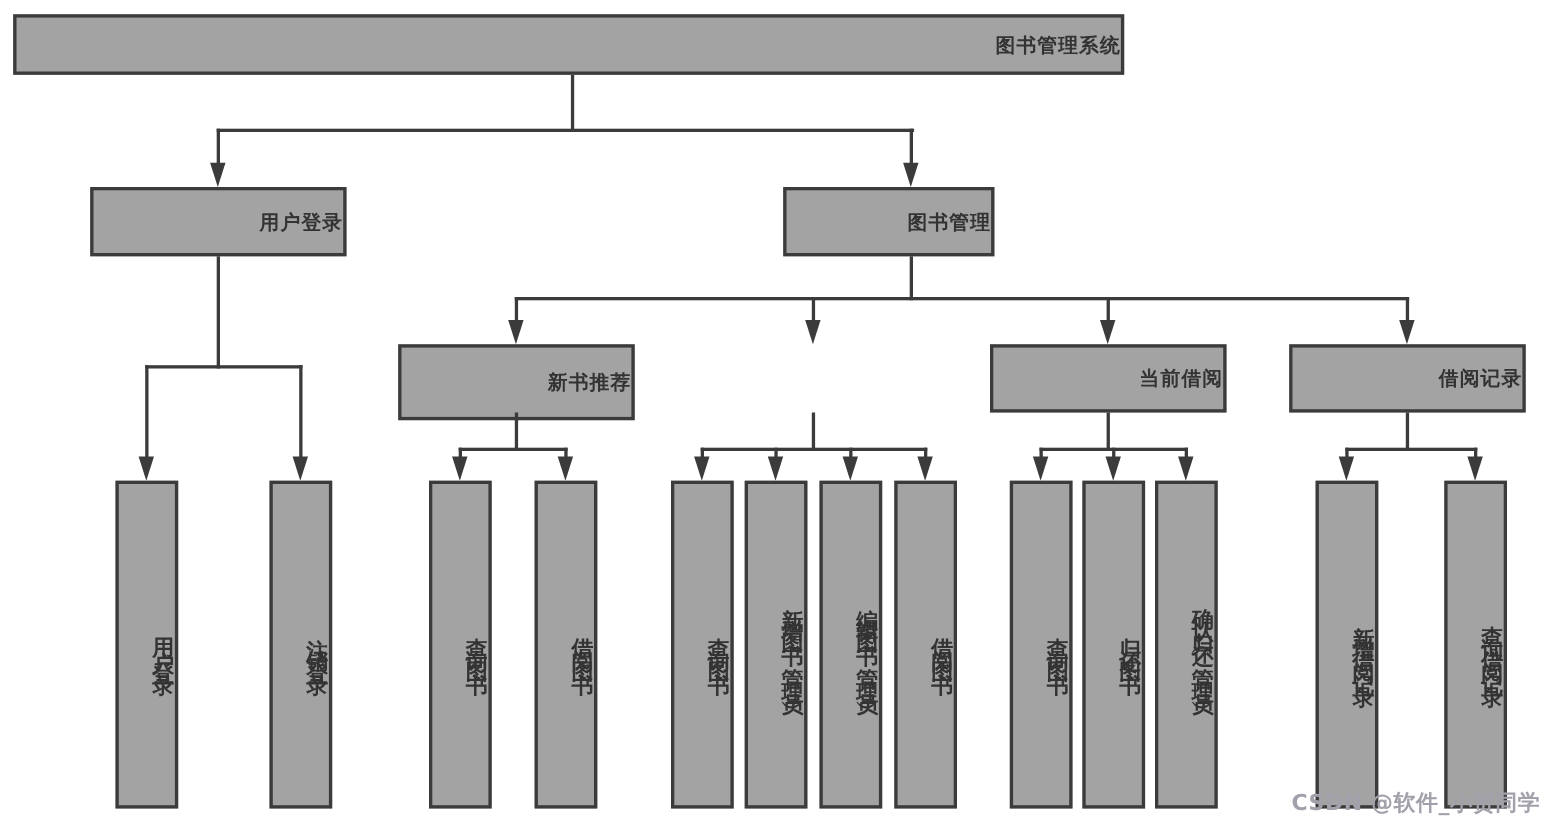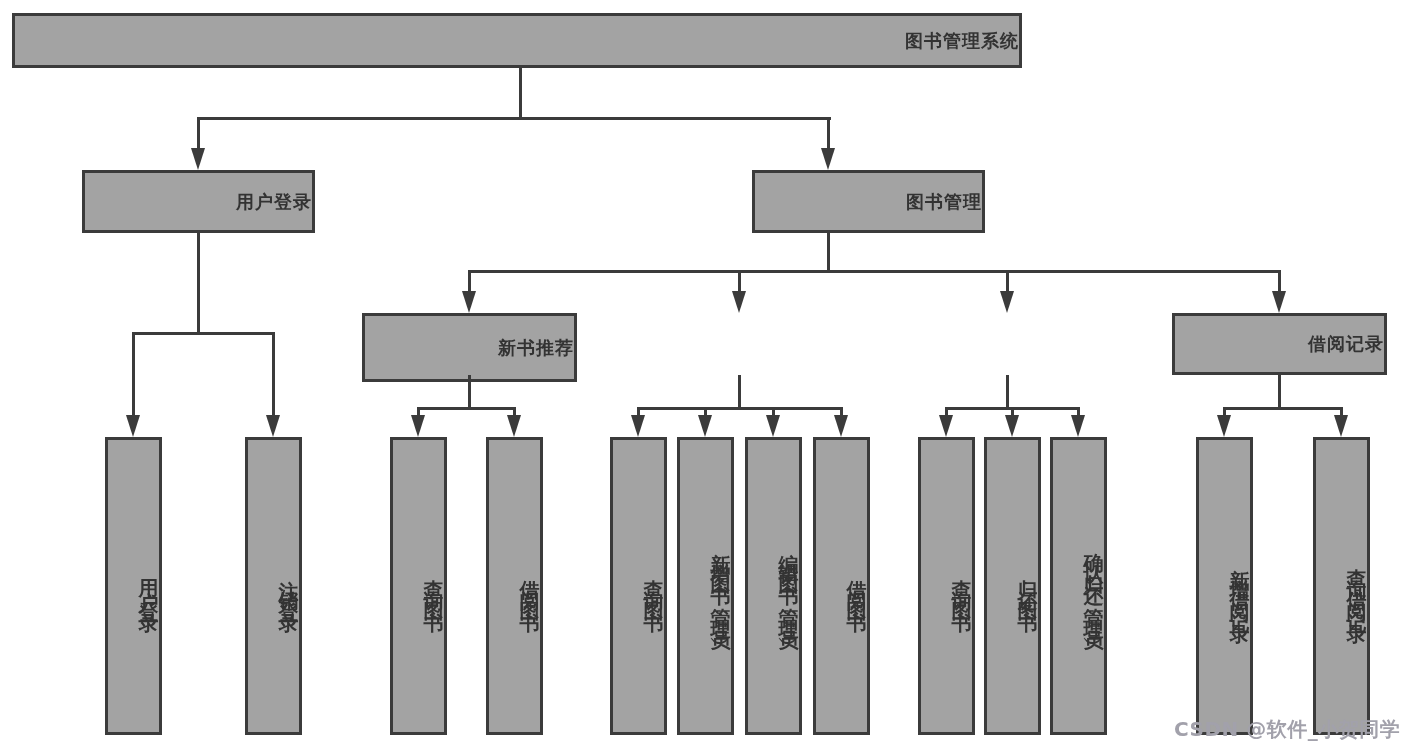--- a/index.html
+++ b/index.html
@@ -40,21 +40,21 @@
   <div class="line" style="left:519px;top:68px;width:3px;height:52px;"></div>
   <div class="line" style="left:197px;top:117px;width:634px;height:3px;"></div>
   <div class="line" style="left:197px;top:117px;width:3px;height:35px;"></div>
   <div class="arrow" style="left:191px;top:148px;"></div>
   <div class="line" style="left:827px;top:117px;width:3px;height:35px;"></div>
   <div class="arrow" style="left:821px;top:148px;"></div>
 
   <div class="node" style="left:82px;top:170px;width:233px;height:63px;">
     <span class="hlabel">用户登录</span>
   </div>
-  <div class="node" style="left:712px;top:170px;width:233px;height:63px;margin-left:40px;">
+  <div class="node" style="left:712px;top:170px;width:192px;height:63px;">
     <span class="hlabel">图书管理</span>
   </div>
 
   <div class="line" style="left:197px;top:233px;width:3px;height:102px;"></div>
   <div class="line" style="left:132px;top:332px;width:143px;height:3px;"></div>
   <div class="line" style="left:132px;top:332px;width:3px;height:85px;"></div>
   <div class="arrow" style="left:126px;top:415px;"></div>
   <div class="line" style="left:272px;top:332px;width:3px;height:85px;"></div>
   <div class="arrow" style="left:266px;top:415px;"></div>
 
@@ -64,20 +64,23 @@
   <div class="arrow" style="left:462px;top:291px;"></div>
   <div class="line" style="left:738px;top:270px;width:3px;height:23px;"></div>
   <div class="arrow" style="left:732px;top:291px;"></div>
   <div class="line" style="left:1006px;top:270px;width:3px;height:23px;"></div>
   <div class="arrow" style="left:1000px;top:291px;"></div>
   <div class="line" style="left:1278px;top:270px;width:3px;height:23px;"></div>
   <div class="arrow" style="left:1272px;top:291px;"></div>
 
   <div class="node" style="left:362px;top:313px;width:215px;height:69px;">
     <span class="hlabel">新书推荐</span>
+  </div>
+  <div class="node" style="left:900px;top:313px;width:215px;height:62px;">
+    <span class="hlabel">当前借阅</span>
   </div>
   <div class="node" style="left:1172px;top:313px;width:215px;height:62px;">
     <span class="hlabel">借阅记录</span>
   </div>
 
   <div class="line" style="left:468px;top:375px;width:3px;height:34px;"></div>
   <div class="line" style="left:417px;top:407px;width:99px;height:3px;"></div>
   <div class="line" style="left:417px;top:407px;width:3px;height:12px;"></div>
   <div class="arrow" style="left:411px;top:415px;"></div>
   <div class="line" style="left:513px;top:407px;width:3px;height:12px;"></div>

